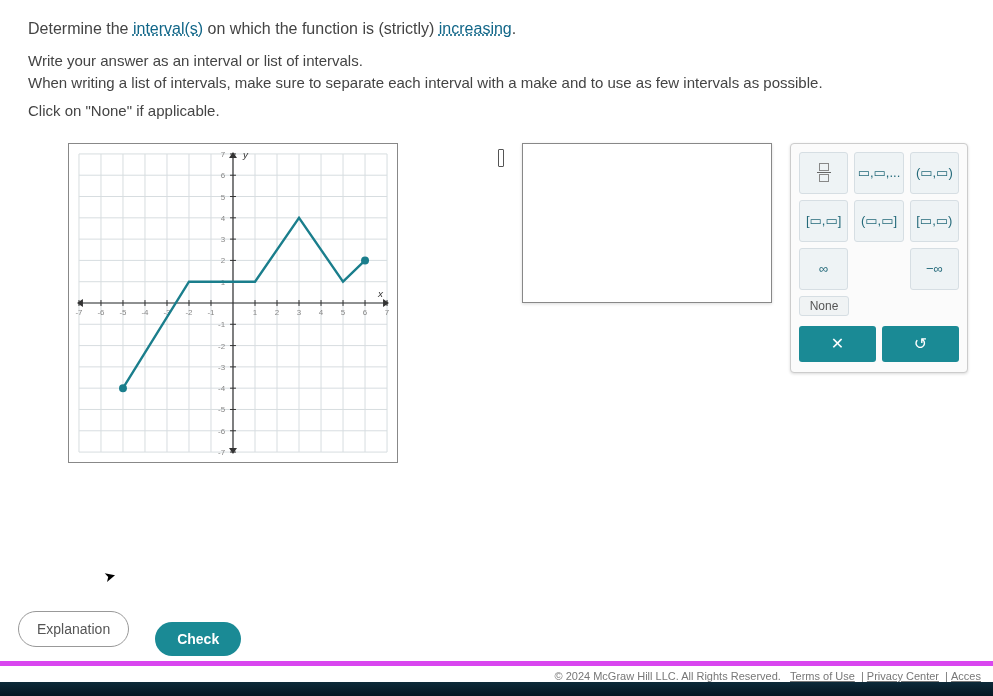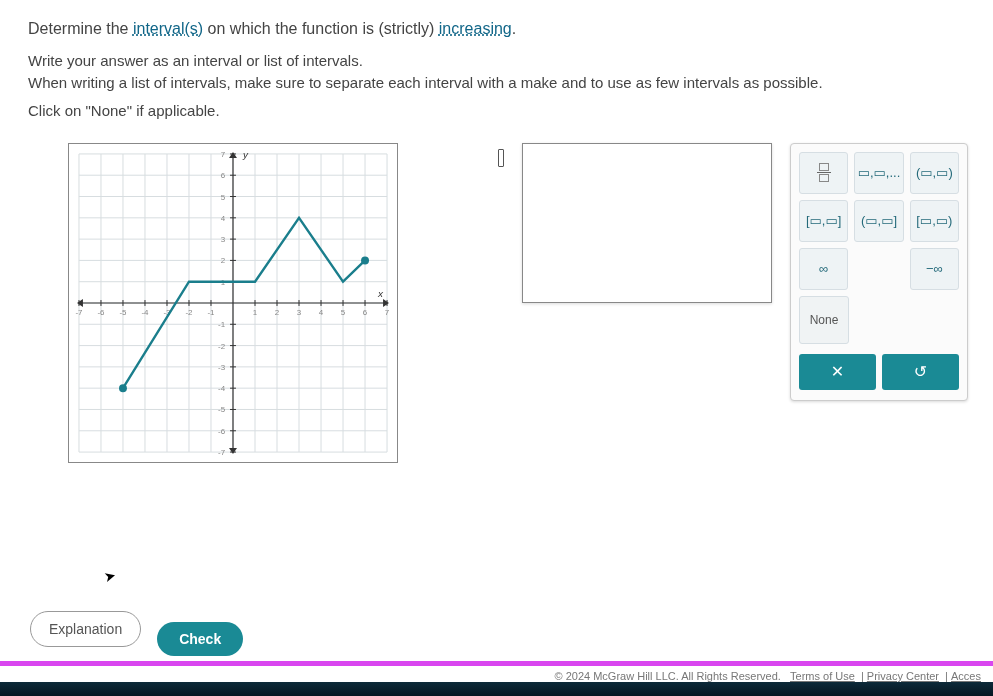--- a/index.html
+++ b/index.html
@@ -50,43 +50,43 @@
   .kp-row { display: flex; gap: 6px; margin-bottom: 6px; }
   .kp-btn {
     width: 50px; height: 42px;
     background: #eef3f5;
     border: 1px solid #d6dee3;
     border-radius: 3px;
     display: flex; align-items: center; justify-content: center;
     font-size: 13px; color: #246a7a;
     cursor: pointer;
   }
-  .kp-btn.none { width: 50px; height: 48px; font-size: 12px; color: #555; background:#f0f3f4; }
+  .kp-btn.none { width: 50px; height: 20px; font-size: 12px; color: #555; background:#f0f3f4; }
   .kp-ctrl-row { display: flex; gap: 6px; margin-top: 10px; }
   .kp-ctrl {
     flex: 1; height: 36px;
     background: #1a8a95; color: #fff;
     border: none; border-radius: 3px;
     display: flex; align-items: center; justify-content: center;
     font-size: 16px; cursor: pointer;
   }
   .frac {
     display:flex; flex-direction:column; align-items:center; font-size:10px; line-height:1;
   }
   .frac .top, .frac .bot {
     border:1px solid #888; width:10px; height:8px;
   }
   .frac .bar { width:14px; height:1px; background:#666; margin:1px 0; }
 
   .bottom-bar {
     position: absolute;
     left: 0; bottom: 34px;
     width: 100%;
-    padding: 6px 30px;
-    display: flex; align-items: center; gap: 16px;
+    padding: 6px 18px;
+    display: flex; align-items: center; gap: 26px;
   }
   .btn-explain {
     border: 1.5px solid #999; border-radius: 20px;
     padding: 9px 18px;
     background: #fff; color: #555; font-size: 14px;
     cursor: pointer;
   }
   .btn-check {
     border: none; border-radius: 20px;
     padding: 9px 22px;

